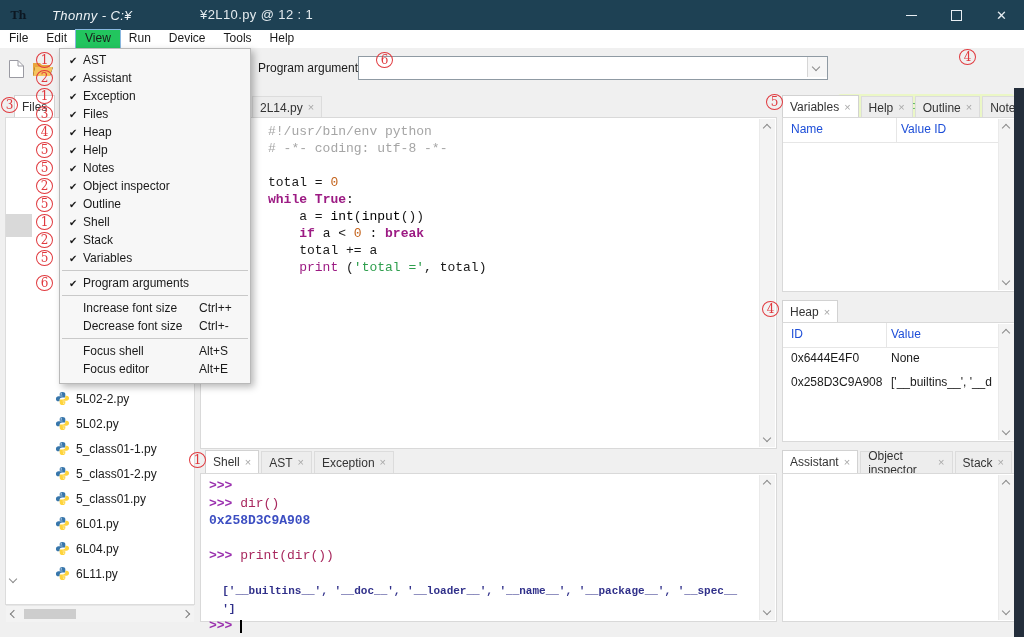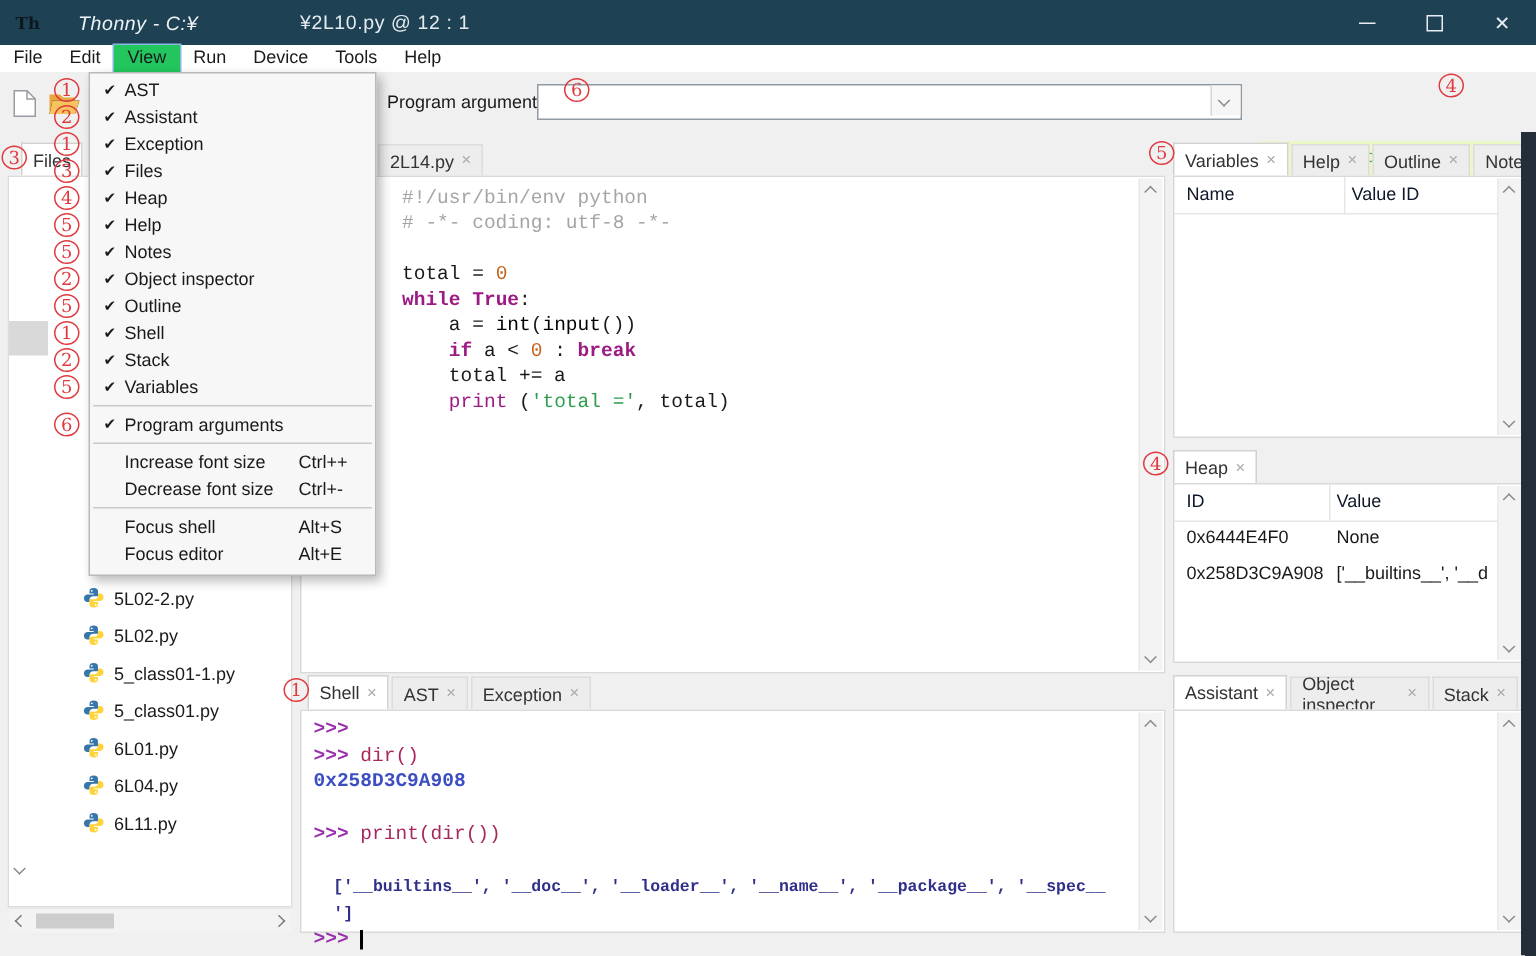--- a/index.html
+++ b/index.html
@@ -102,21 +102,21 @@
   .tok-cursor{display:inline-block;width:2px;height:13px;background:#000;vertical-align:text-bottom;}
 
   
   #vars-tabs{left:782px;top:95px;width:232px;}
   #vars-body{left:782px;top:117px;width:232px;height:173px;background:#fff;border:1px solid #d9d9d9;}
   #heap-tabs{left:782px;top:300px;}
   #heap-body{left:782px;top:322px;width:232px;height:118px;background:#fff;border:1px solid #d9d9d9;}
   #assist-tabs{left:782px;top:450px;width:232px;}
   #assist-body{left:782px;top:473px;width:232px;height:147px;background:#fff;border:1px solid #d9d9d9;}
 
-  .tbl-head{position:absolute;left:0;top:0;right:16px;height:24px;font-size:12px;color:#0f172a;
+  .tbl-head{position:absolute;left:0;top:0;right:16px;height:24px;font-size:12px;color:#1d4ed8;
             border-bottom:1px solid #e6e6e6;}
   .tbl-col1{position:absolute;left:8px;top:4px;}
   .tbl-rows{position:absolute;left:0;top:24px;right:16px;font-size:12px;color:#1a1a1a;}
   .tbl-row{height:24px;position:relative;}
   .cell2{position:absolute;top:4px;white-space:nowrap;overflow:hidden;}
   #vars-body .coldiv{position:absolute;left:113px;top:0;height:24px;border-left:1px solid #e6e6e6;}
   #vars-body .c2{left:118px;} 
   #heap-body .coldiv{position:absolute;left:103px;top:0;height:24px;border-left:1px solid #e6e6e6;}
   #heap-body .c2{left:108px;right:2px;}
   #heap-body .c1{position:absolute;left:8px;top:4px;white-space:nowrap;}
@@ -240,20 +240,29 @@
           </svg>
           <span>5_class01-1.py</span>
         </div>
         <div class="file-row">
           <svg width="15" height="15" viewBox="0 0 16 16">
             <path fill="#3776ab" d="M7.9 1C6 1 5 1.9 5 3.2V5h3v.7H3.8C2.2 5.7 1 6.7 1 8.4 1 10 2 11 3.6 11H5V9.3C5 7.9 6.2 7 7.6 7H11V3.2C11 1.9 9.8 1 7.9 1z"></path>
             <path fill="#ffd43b" d="M8.1 15c1.9 0 2.9-.9 2.9-2.2V11H8v-.7h4.2c1.6 0 2.8-1 2.8-2.7C15 6 14 5 12.4 5H11v1.7C11 8.1 9.8 9 8.4 9H5v3.8C5 14.1 6.2 15 8.1 15z"></path>
             <circle cx="6.6" cy="3.1" r=".7" fill="#fff"></circle>
             <circle cx="9.4" cy="12.9" r=".7" fill="#fff"></circle>
           </svg>
+          <span>5_class01-2.py</span>
+        </div>
+        <div class="file-row">
+          <svg width="15" height="15" viewBox="0 0 16 16">
+            <path fill="#3776ab" d="M7.9 1C6 1 5 1.9 5 3.2V5h3v.7H3.8C2.2 5.7 1 6.7 1 8.4 1 10 2 11 3.6 11H5V9.3C5 7.9 6.2 7 7.6 7H11V3.2C11 1.9 9.8 1 7.9 1z"></path>
+            <path fill="#ffd43b" d="M8.1 15c1.9 0 2.9-.9 2.9-2.2V11H8v-.7h4.2c1.6 0 2.8-1 2.8-2.7C15 6 14 5 12.4 5H11v1.7C11 8.1 9.8 9 8.4 9H5v3.8C5 14.1 6.2 15 8.1 15z"></path>
+            <circle cx="6.6" cy="3.1" r=".7" fill="#fff"></circle>
+            <circle cx="9.4" cy="12.9" r=".7" fill="#fff"></circle>
+          </svg>
           <span>5_class01.py</span>
         </div>
         <div class="file-row">
           <svg width="15" height="15" viewBox="0 0 16 16">
             <path fill="#3776ab" d="M7.9 1C6 1 5 1.9 5 3.2V5h3v.7H3.8C2.2 5.7 1 6.7 1 8.4 1 10 2 11 3.6 11H5V9.3C5 7.9 6.2 7 7.6 7H11V3.2C11 1.9 9.8 1 7.9 1z"></path>
             <path fill="#ffd43b" d="M8.1 15c1.9 0 2.9-.9 2.9-2.2V11H8v-.7h4.2c1.6 0 2.8-1 2.8-2.7C15 6 14 5 12.4 5H11v1.7C11 8.1 9.8 9 8.4 9H5v3.8C5 14.1 6.2 15 8.1 15z"></path>
             <circle cx="6.6" cy="3.1" r=".7" fill="#fff"></circle>
             <circle cx="9.4" cy="12.9" r=".7" fill="#fff"></circle>
           </svg>
           <span>6L01.py</span>

